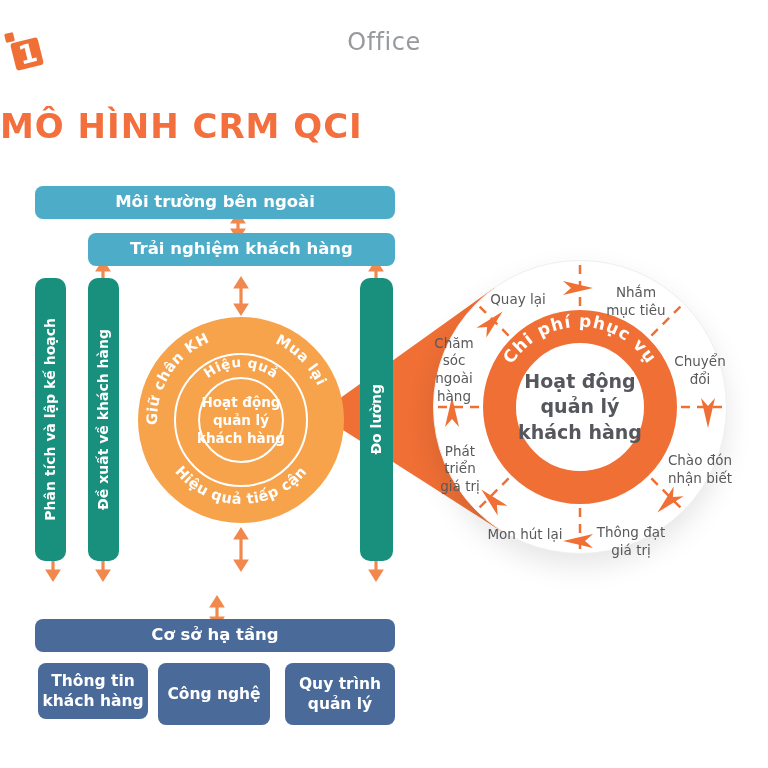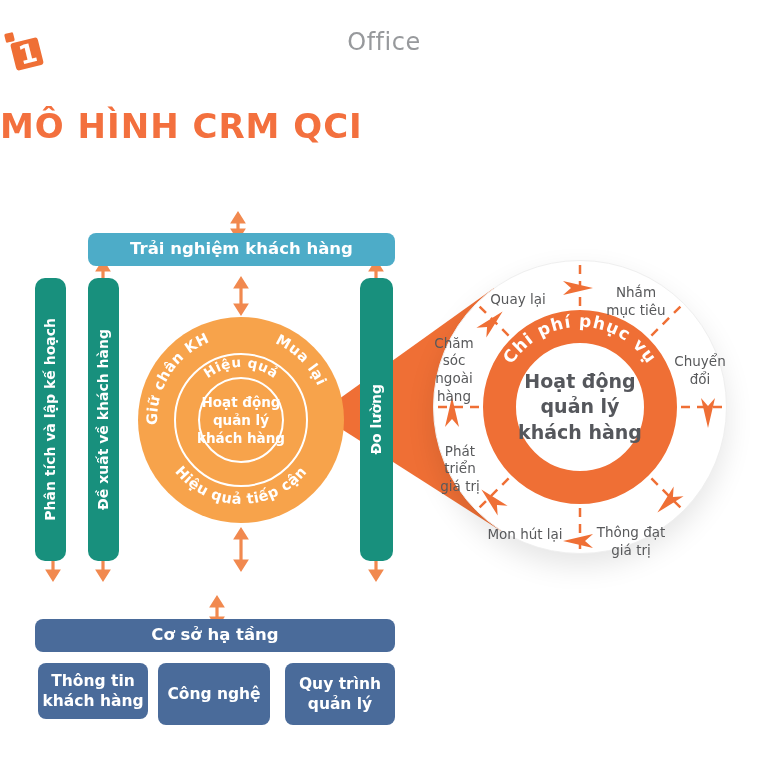--- a/index.html
+++ b/index.html
@@ -152,20 +152,23 @@
   <div class="logo">
     <svg width="46" height="44" viewBox="0 0 46 44">
       <rect x="5" y="5" width="9" height="9" rx="1.5" class="f-deep" transform="rotate(-14 9.5 9.5)"></rect>
       <rect x="13" y="12" width="28" height="28" rx="3" class="f-deep" transform="rotate(-14 27 26)"></rect>
       <text x="28" y="35" font-size="26" font-weight="700" fill="#fff" text-anchor="middle" transform="rotate(-14 27 26)">1</text>
     </svg>
     <span class="brand">Office</span>
   </div>
   <div class="title">MÔ HÌNH CRM QCI</div>
 
+  <div class="bar teal" style="left:35px;top:186px;width:360px;height:33px">
+    <span>Môi trường bên ngoài</span>
+  </div>
   <div class="bar teal" style="left:88px;top:233px;width:307px;height:33px">
     <span>Trải nghiệm khách hàng</span>
   </div>
 
   <div class="bar greenbar" style="left:35px;top:278px;width:31px;height:283px">
     <span class="vtext">Phân tích và lập kế hoạch</span>
   </div>
   <div class="bar greenbar" style="left:88px;top:278px;width:31px;height:283px">
     <span class="vtext">Đề xuất về khách hàng</span>
   </div>
@@ -188,20 +191,22 @@
 quản lý</div>
 
   <div class="center-right">Hoạt động
 quản lý
 khách hàng</div>
   <div class="glabel" style="left:468px;top:288px;width:100px;height:24px">Quay lại</div>
   <div class="glabel" style="left:586px;top:282px;width:100px;height:40px">Nhắm
 mục tiêu</div>
   <div class="glabel" style="left:655px;top:351px;width:90px;height:40px">Chuyển
 đổi</div>
+  <div class="glabel" style="left:650px;top:450px;width:100px;height:40px">Chào đón
+nhận biết</div>
   <div class="glabel" style="left:576px;top:522px;width:110px;height:40px">Thông đạt
 giá trị</div>
   <div class="glabel" style="left:475px;top:523px;width:100px;height:24px">Mon hút lại</div>
   <div class="glabel" style="left:425px;top:441px;width:70px;height:56px">Phát
 triển
 giá trị</div>
   <div class="glabel" style="left:419px;top:333px;width:70px;height:74px">Chăm
 sóc
 ngoài
 hàng</div>

